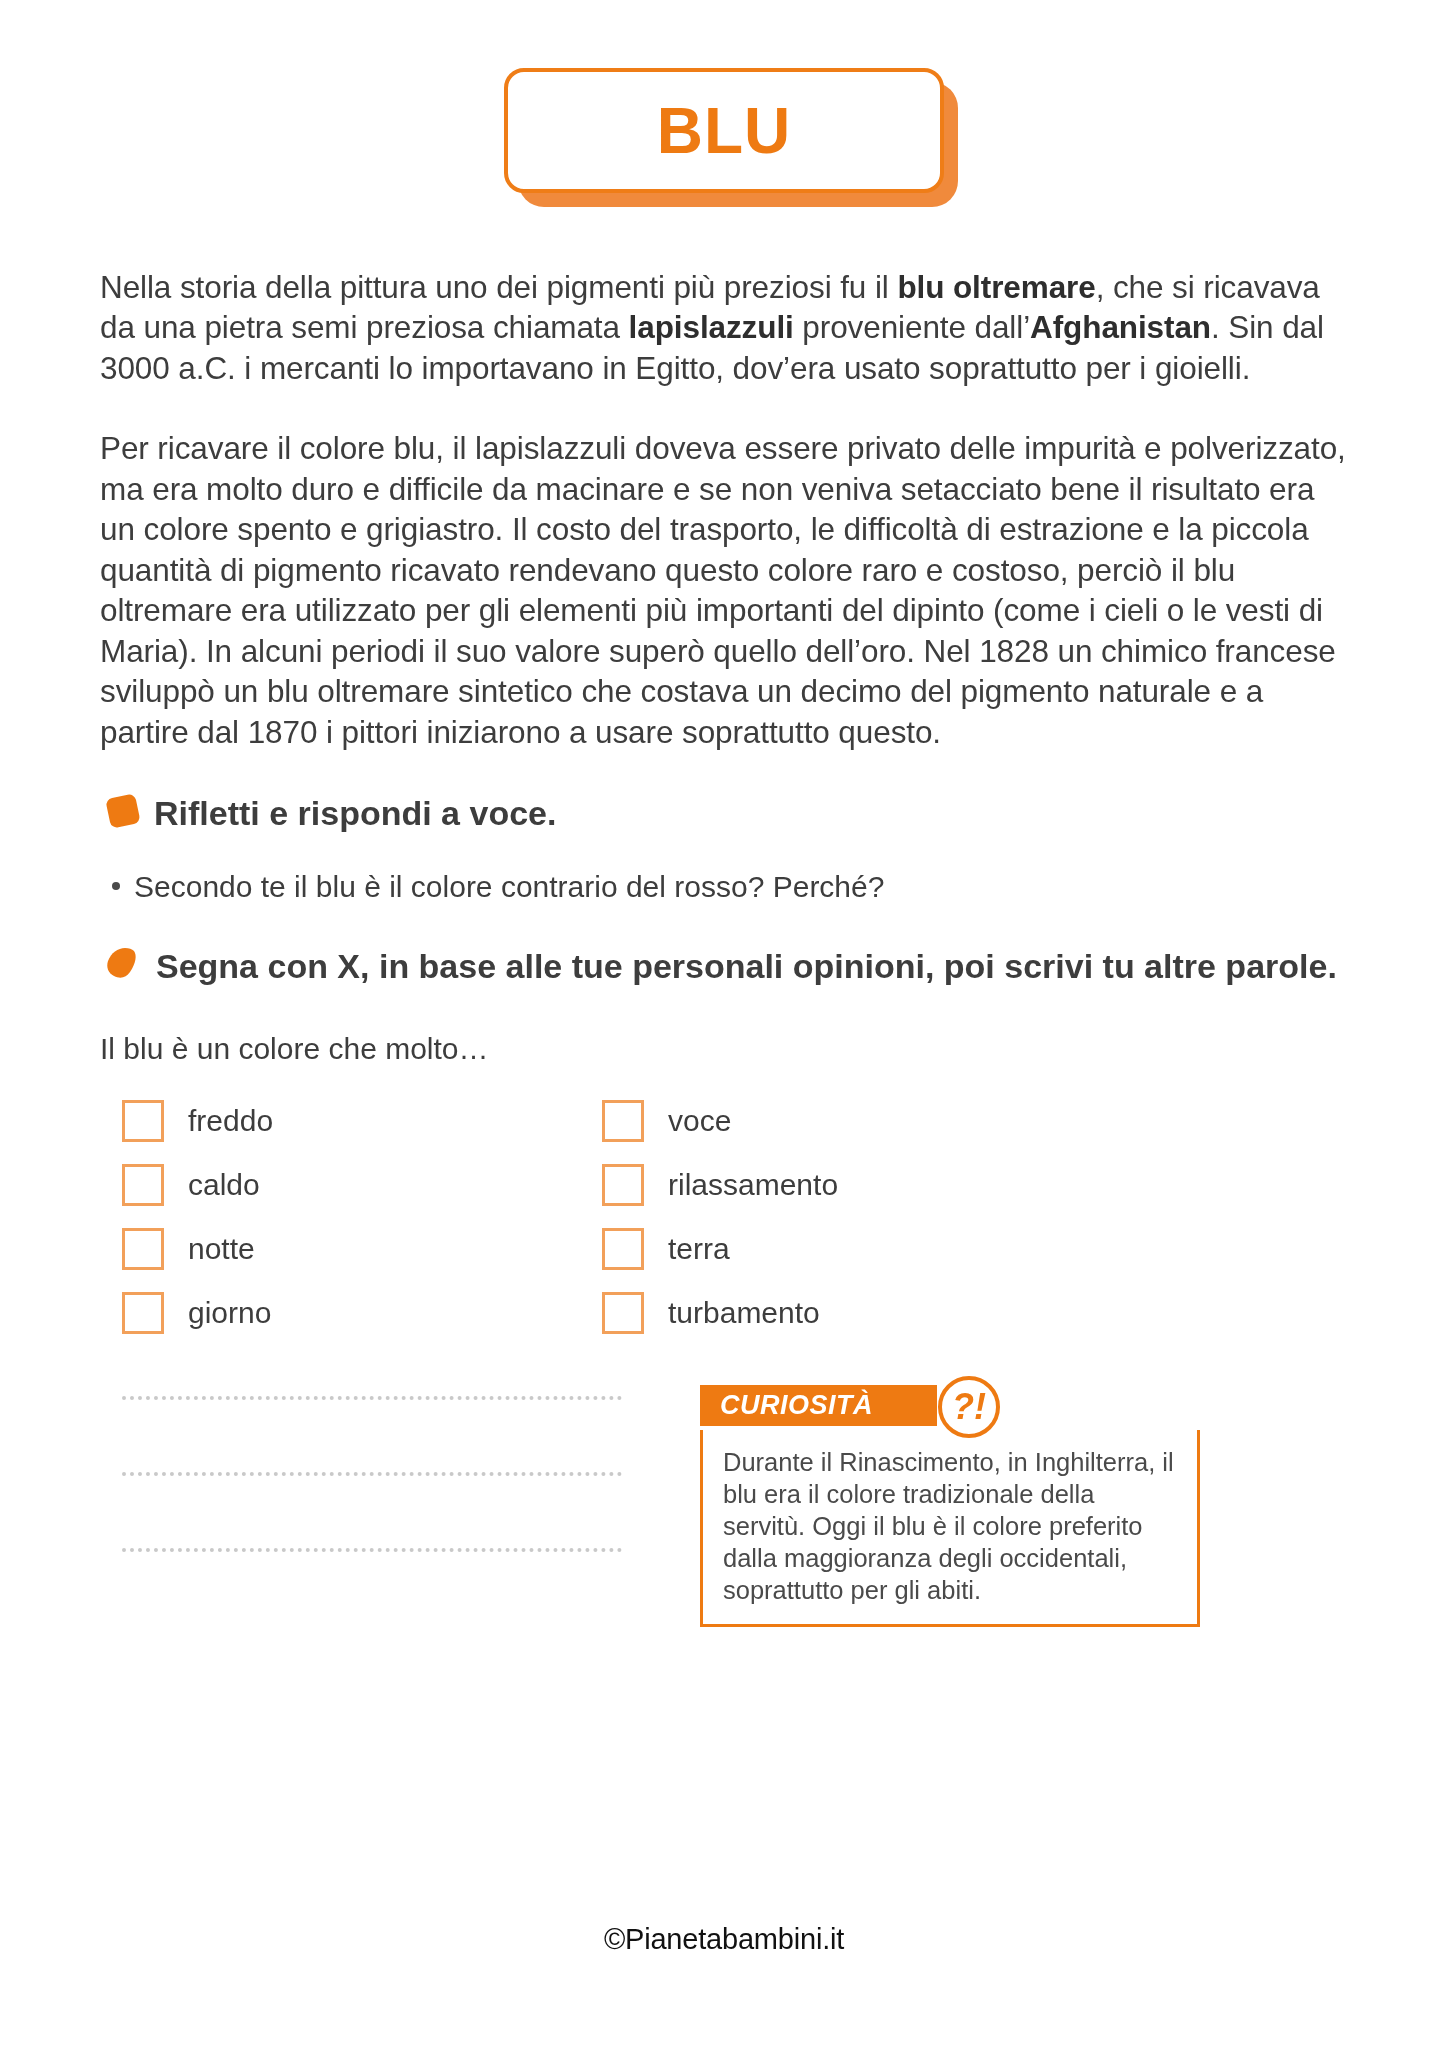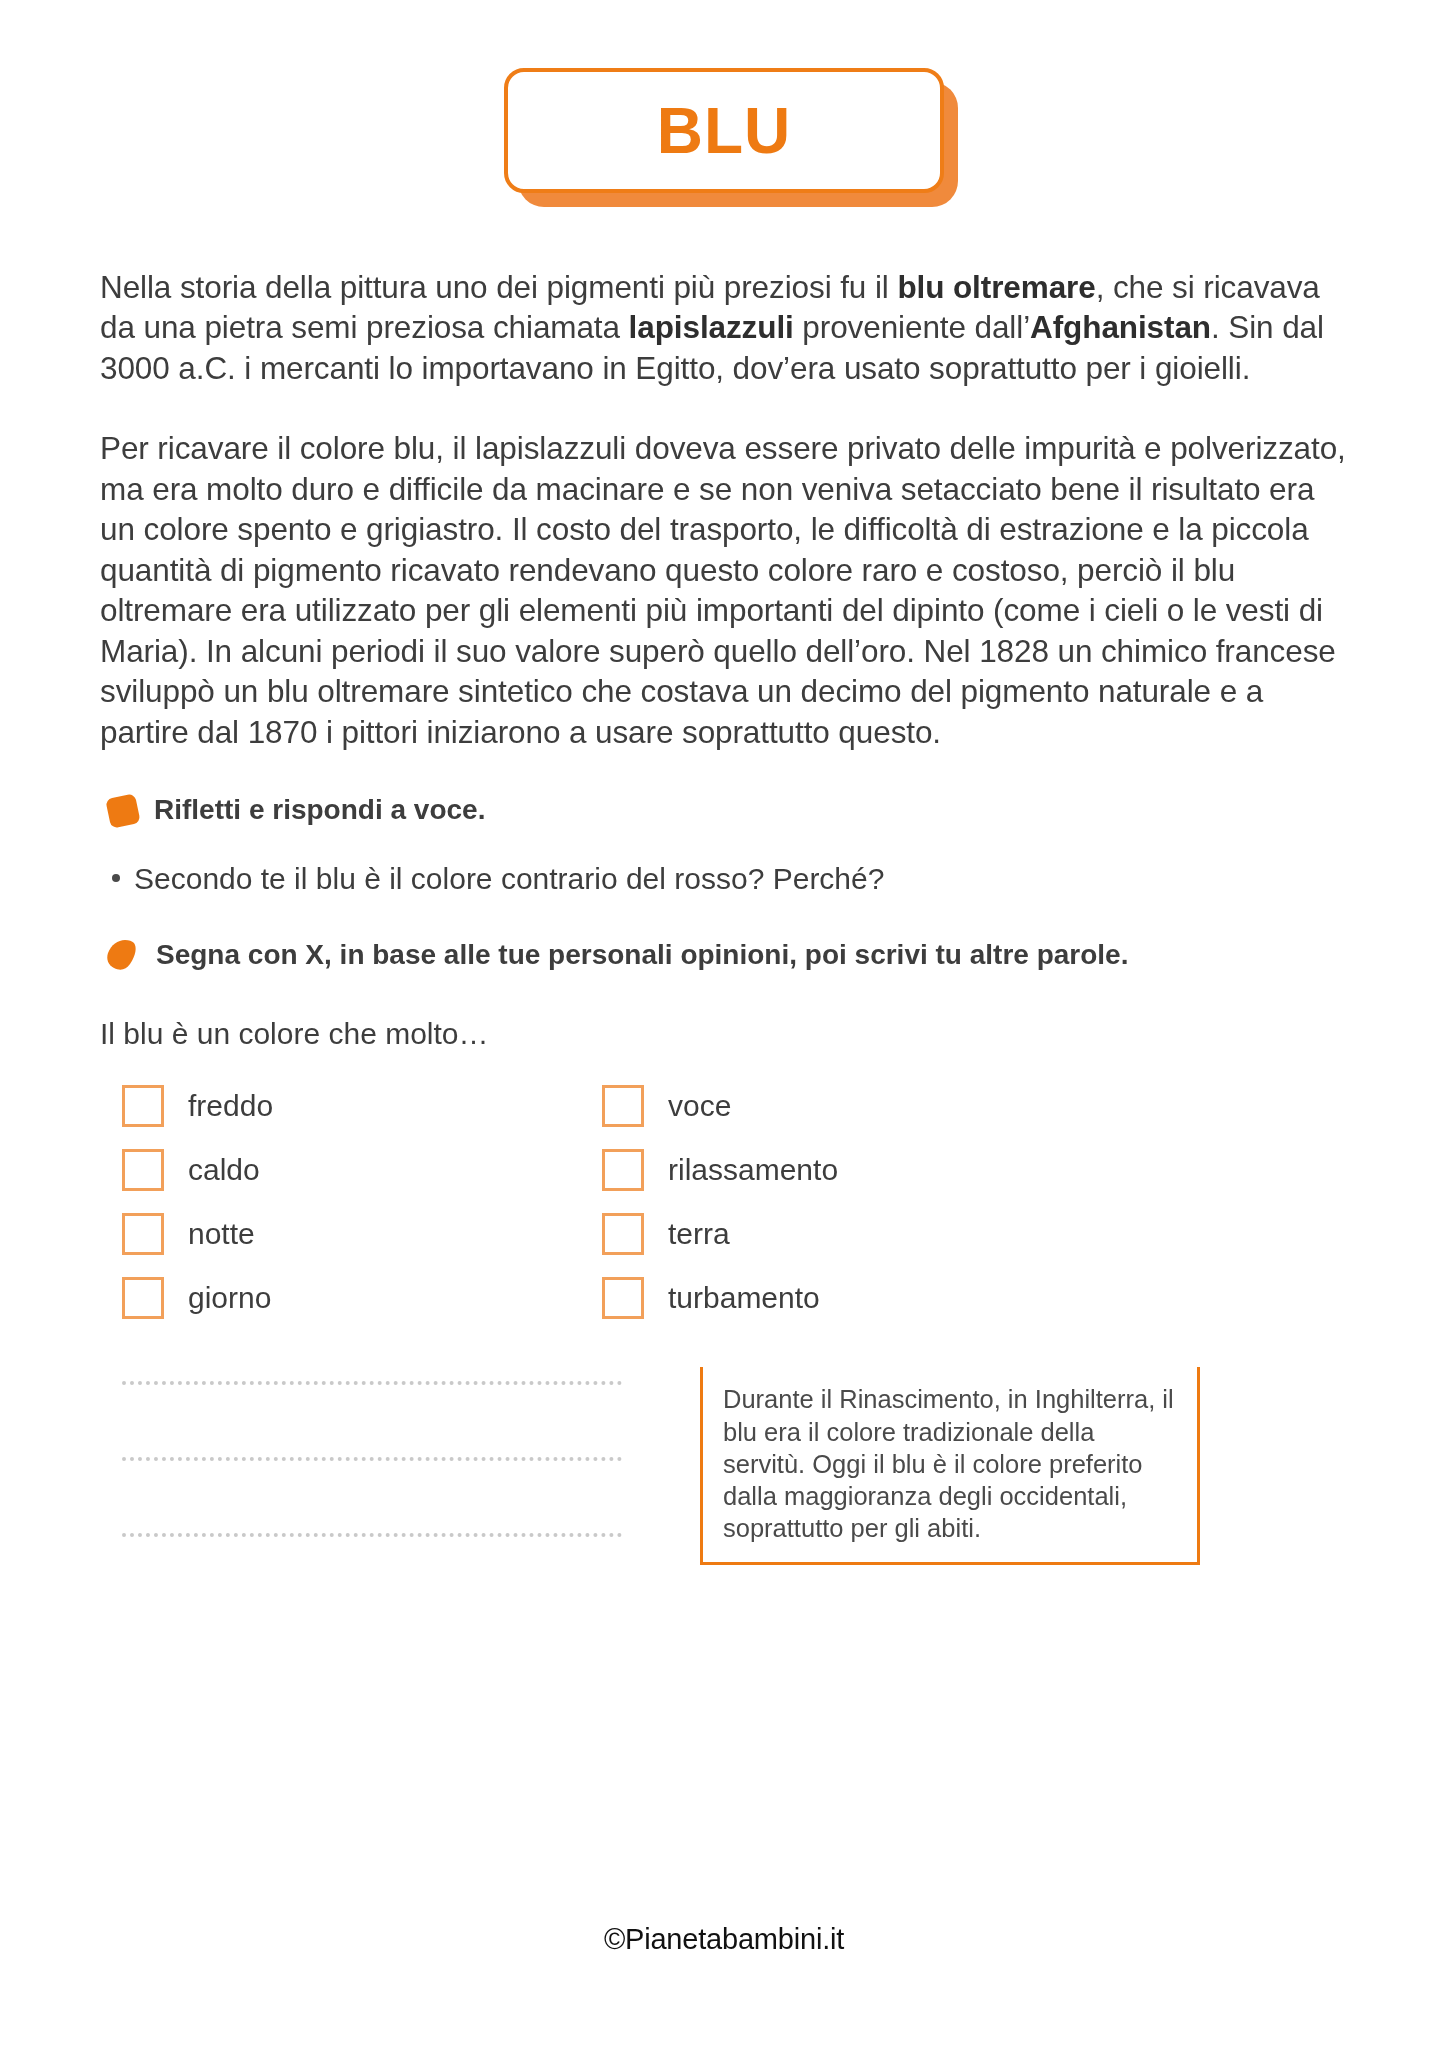--- a/index.html
+++ b/index.html
@@ -78,21 +78,21 @@
   .paragraph b { font-weight: bold; color: #2e2e2e; }
 
   
   .instruction {
     display: flex;
     align-items: flex-start;
     gap: 16px;
     margin-top: 38px;
   }
   .instruction-text {
-    font-size: 28px;
+    font-size: 34px;
     font-weight: bold;
     line-height: 1.26;
     color: #3d3d3d;
     padding-top: 2px;
   }
   .icon-square {
     flex: 0 0 auto;
     width: 30px;
     height: 30px;
     background: #ee7a12;
@@ -333,19 +333,23 @@
   </div>
 
   <div class="bottom-area">
     <div class="writing-lines">
       <div class="dotted-line"></div>
       <div class="dotted-line"></div>
       <div class="dotted-line"></div>
     </div>
 
     <div class="curiosity">
+      <div class="curiosity-header">
+        <span class="curiosity-tag">CURIOSITÀ</span>
+        <span class="curiosity-badge">?!</span>
+      </div>
       <div class="curiosity-body">Durante il Rinascimento, in Inghilterra, il blu era il colore tradizionale della servitù. Oggi il blu è il colore preferito dalla maggioranza degli occidentali, soprattutto per gli abiti.</div>
     </div>
   </div>
 
   <div class="footer">©Pianetabambini.it</div>
 
 </div>
 
 </body></html>

